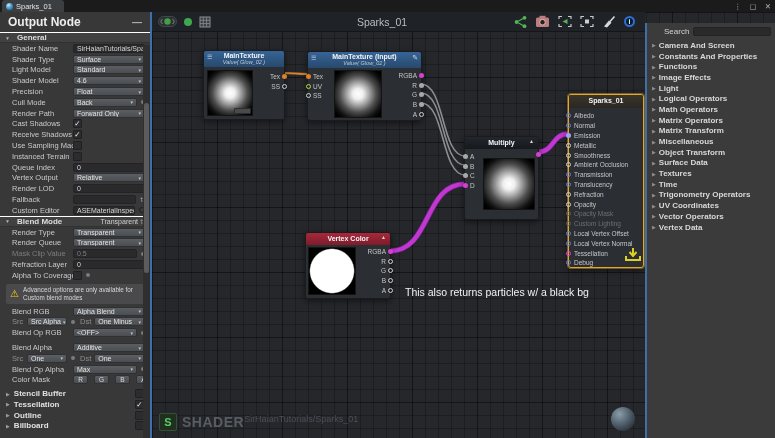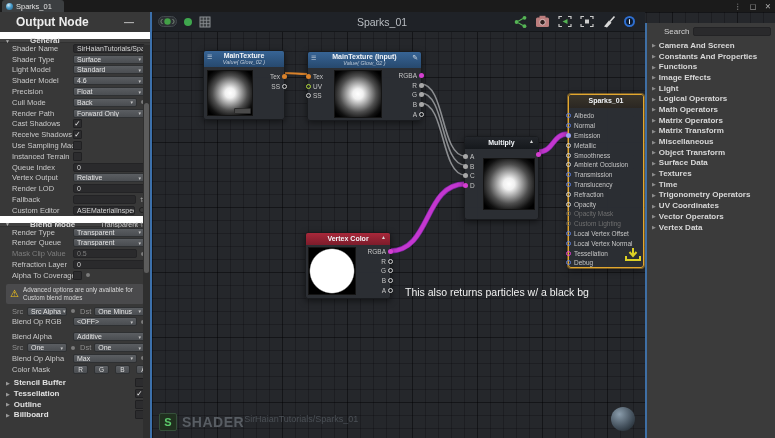--- a/index.html
+++ b/index.html
@@ -12,25 +12,25 @@
   .tab{position:absolute;left:2px;top:0;height:12px;min-width:62px;background:#3c3f41;
        border-radius:3px 3px 0 0;display:flex;align-items:center;gap:3px;padding:0 6px 0 4px;}
   .tab-icon{width:7px;height:7px;border-radius:50%;flex:none;
        background:radial-gradient(circle at 35% 30%,#cfeaf8,#4a9cc9 45%,#1b5f8e);}
   .tab-label{font-size:7.5px;color:#e2e2e2;white-space:nowrap;}
   .win-controls{position:absolute;right:4px;top:0;height:12px;display:flex;gap:8px;align-items:center;
        font-size:7.5px;color:#b5b5b5;}
 
   
   .left-panel{position:absolute;left:0;top:12px;width:150px;height:426px;background:#383838;overflow:hidden;}
-  .panel-title-bar{height:20px;display:flex;align-items:center;justify-content:space-between;padding:0 16px;}
+  .panel-title-bar{height:20px;display:flex;align-items:center;justify-content:space-between;padding:0 8px;}
   .panel-title{font-size:12px;font-weight:bold;color:#ededed;}
   .minimize{color:#b0b0b0;font-size:10px;font-weight:bold;}
-  .section-bar{height:11px;background:#414141;display:flex;align-items:center;gap:20px;padding:0 5px;
-       border-top:7px solid #ffffff;border-bottom:1px solid #313131;}
+  .section-bar{height:11px;background:#414141;display:flex;align-items:center;gap:7px;padding:0 5px;
+       border-top:1px solid #ffffff;border-bottom:1px solid #313131;}
   .section-arrow{font-size:5px;color:#b0b0b0;}
   .section-label{font-size:8px;font-weight:bold;color:#dddddd;flex:1;}
   .section-value{font-size:7px;color:#cfcfcf;display:flex;align-items:center;gap:2px;}
   .updn{font-size:6px;color:#9e9e9e;}
   .prow{height:10.8px;display:flex;align-items:center;padding:0 5px 0 12px;}
   .prow .lab{width:61px;font-size:7.5px;color:#c9c9c9;white-space:nowrap;overflow:hidden;flex:none;}
   .prow.dual .lab{width:15px;color:#8f8f8f;}
   .lab2{font-size:7.5px;color:#8f8f8f;margin:0 1px 0 3px;flex:none;}
   .ctrl-area{flex:1;display:flex;align-items:center;gap:2px;min-width:0;}
   .drop{flex:1;height:9px;background:linear-gradient(#5b5e62,#4a4d51);border:1px solid #2e3032;border-radius:2px;
@@ -334,20 +334,29 @@
             <div class="cbx"></div>
             <span class="xdot"></span>
           </div>
         </div>
       </div>
     <div class="warnbox">
       <span class="warn-icon">⚠</span>
       <span class="warn-text">Advanced options are only available for Custom blend modes</span>
     </div>
     <div id="advanced-rows">
+        <div class="prow">
+          <span class="lab">Blend RGB</span>
+          <div class="ctrl-area">
+            <div class="drop">
+              <span>Alpha Blend</span>
+              <span class="arr">▾</span>
+            </div>
+          </div>
+        </div>
         <div class="prow dual">
           <span class="lab">Src</span>
           <div class="ctrl-area">
             <div class="drop small">
               <span>Src Alpha</span>
               <span class="arr">▾</span>
             </div>
             <span class="xdot"></span>
             <span class="lab2">Dst</span>
             <div class="drop">

